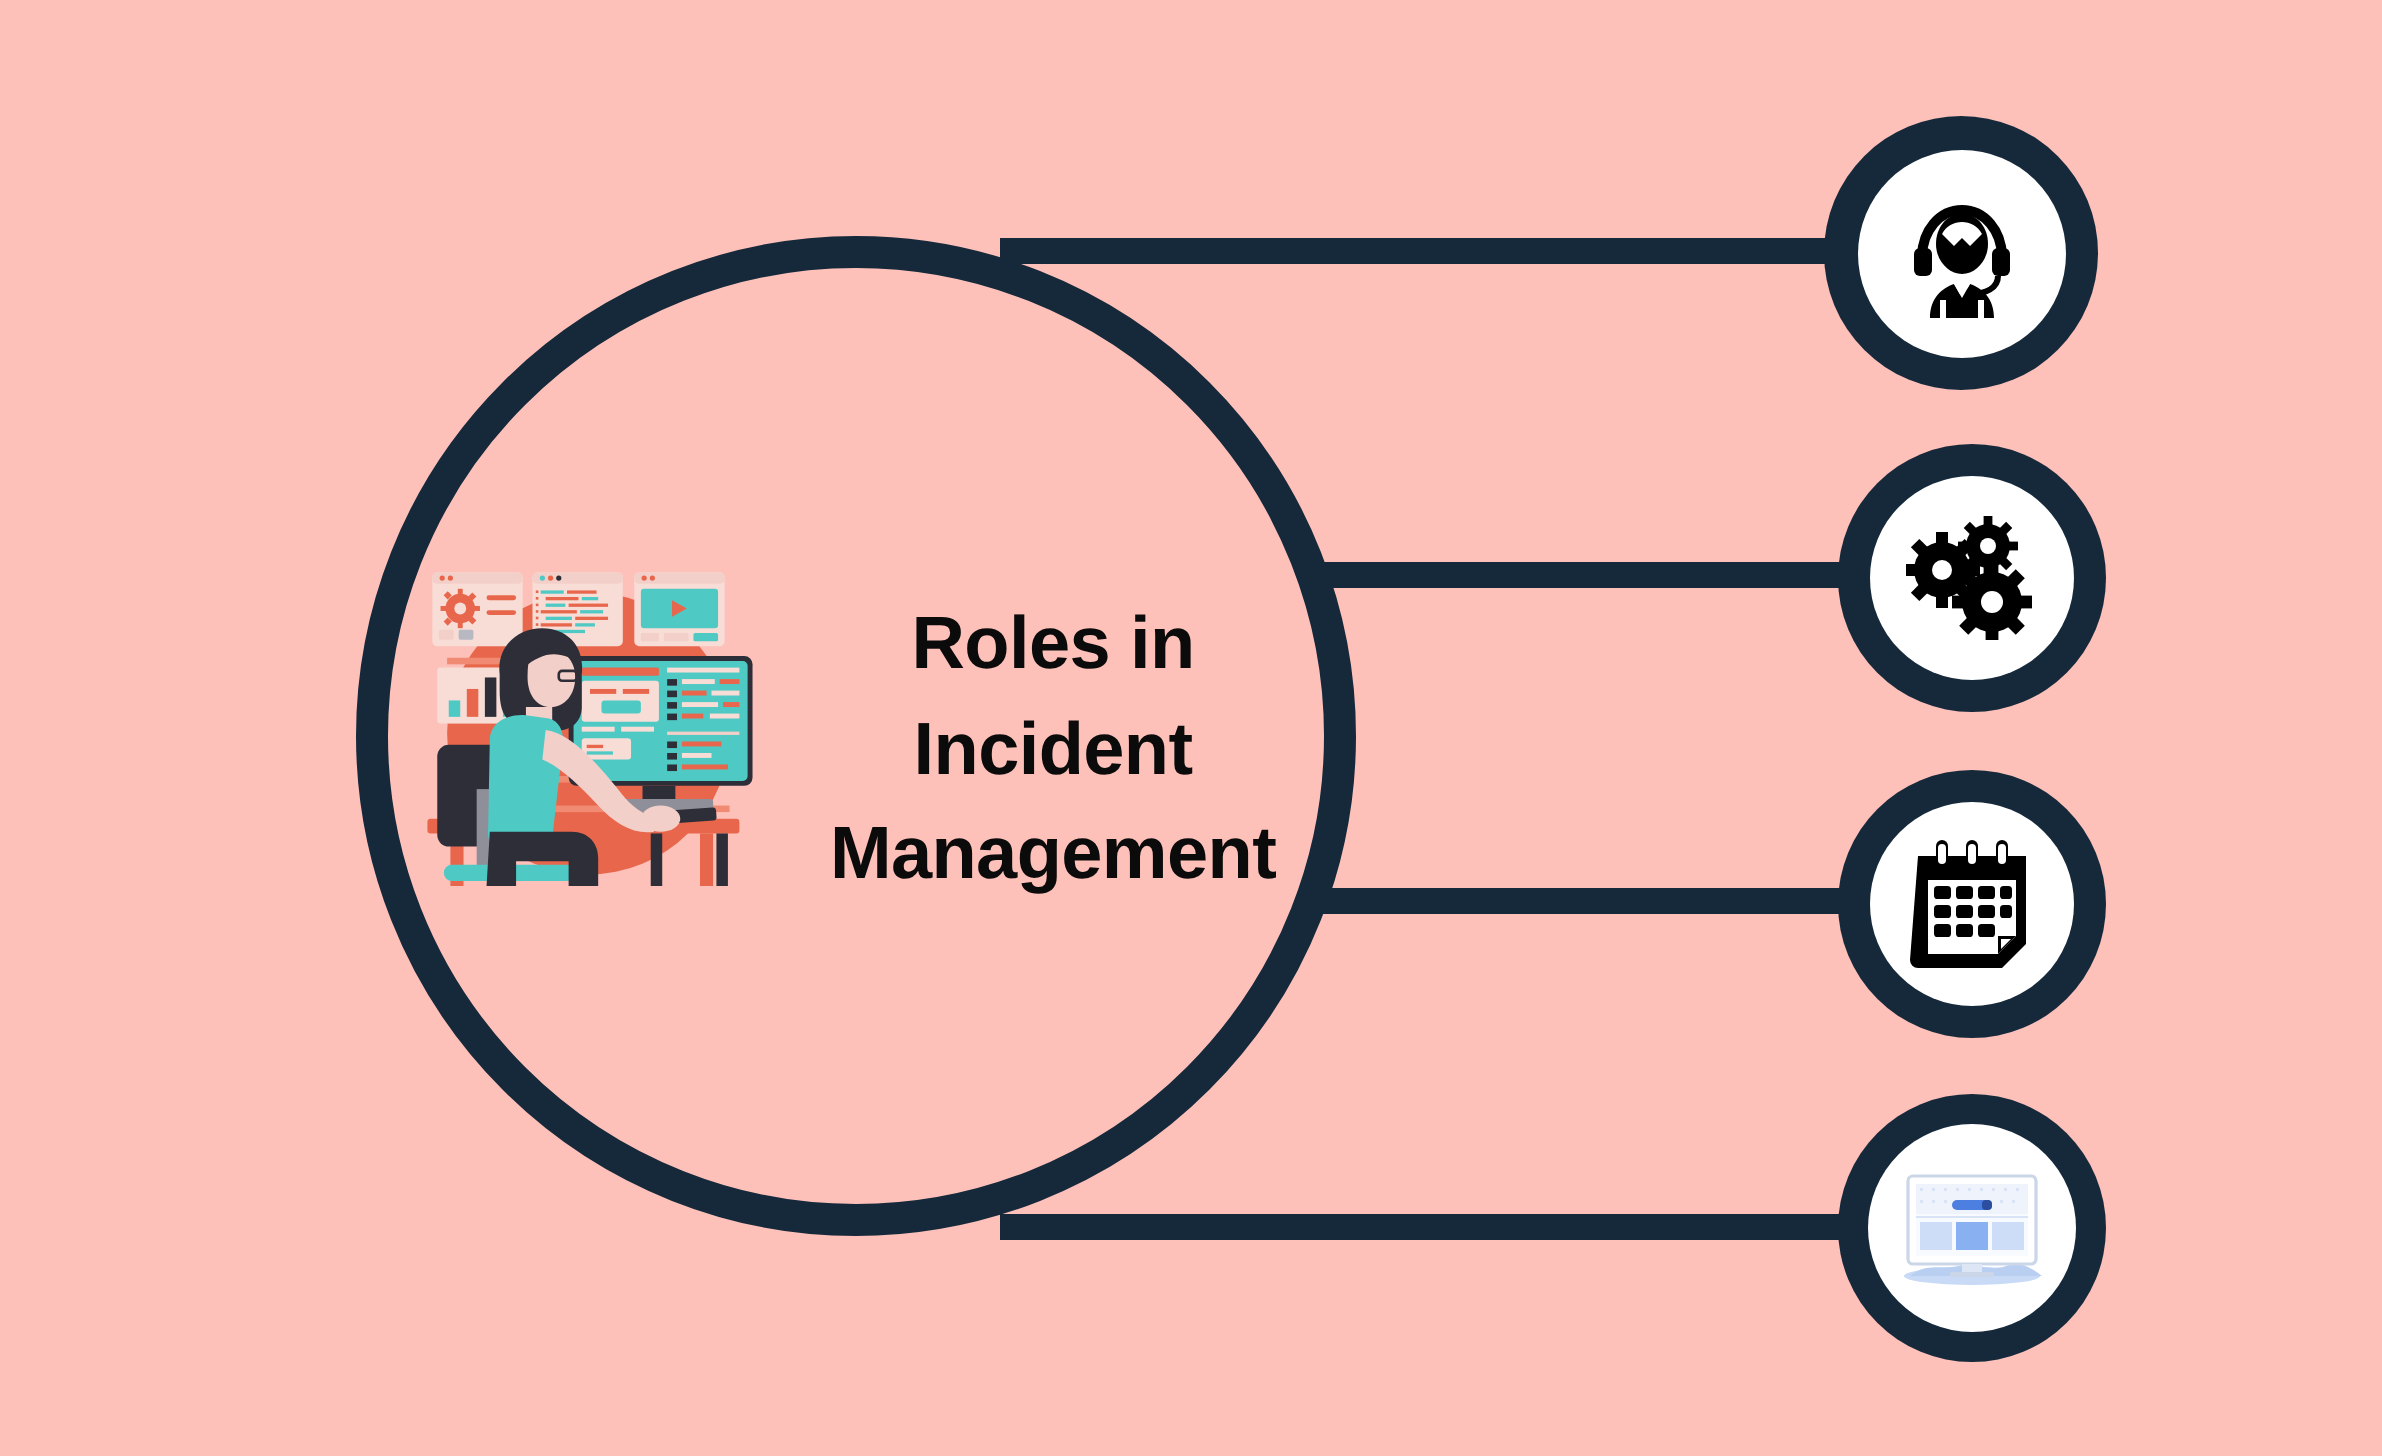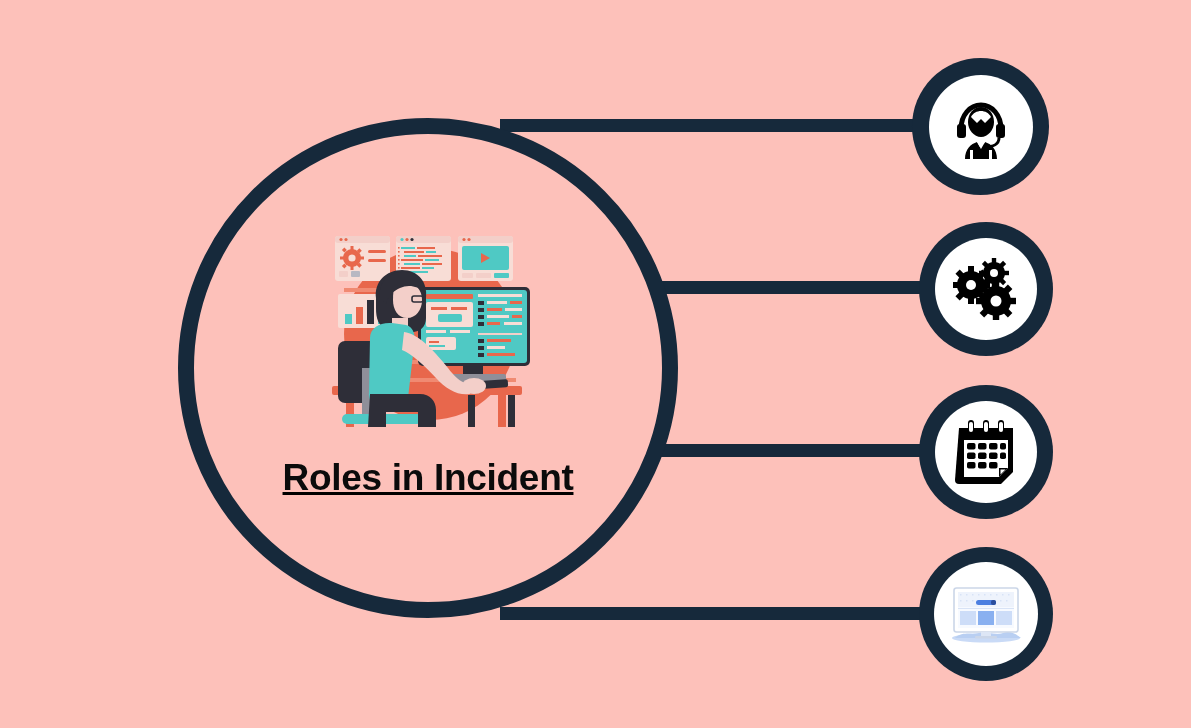--- a/index.html
+++ b/index.html
@@ -37,24 +37,22 @@
     border-radius: 50%;
     border: 16px solid #16293B;
     box-sizing: border-box;
   }
   .hub-inner {
     position: absolute;
     left: 0; top: 0;
     width: 100%;
     height: 100%;
     display: flex;
-    flex-direction: column;
+    flex-direction: row;
     align-items: center;
-    justify-content: center;
-    text-decoration: underline;
   }
   .hub-illustration {
     width: 240px;
     height: 212px;
     margin-top: -6px;
   }
   .hub-title {
     margin-top: 14px;
     width: 330px;
     text-align: center;
@@ -259,20 +257,21 @@
           <path d="M96 106 C110 108 124 122 140 142 C146 150 152 156 160 158 L162 168 C150 170 138 163 128 152 C116 139 104 128 94 124 Z" fill="#F3CFC9"></path>
 
           <ellipse cx="166" cy="160" rx="12" ry="8" fill="#F3CFC9"></ellipse>
 
           <path d="M62 168 L112 168 C122 168 128 175 128 184 L128 201 L110 201 L110 186 L78 186 L78 201 L60 201 Z" fill="#2E2E38"></path>
         </g>
       </svg>
 
       <div class="hub-title">
         <div>Roles in Incident</div>
+        <div>Management</div>
       </div>
     </div>
   </div>
 
   <div class="node" style="left:912px; top:58px; width:137px; height:137px;">
     <div class="node-disc" style="width:104px; height:104px;">
       <svg class="node-icon" width="64" height="64" viewBox="0 0 64 64">
 
         <path d="M12 34 C12 20 21 10 32 10 C43 10 52 20 52 34" fill="none" stroke="#000" stroke-width="5"></path>
 

